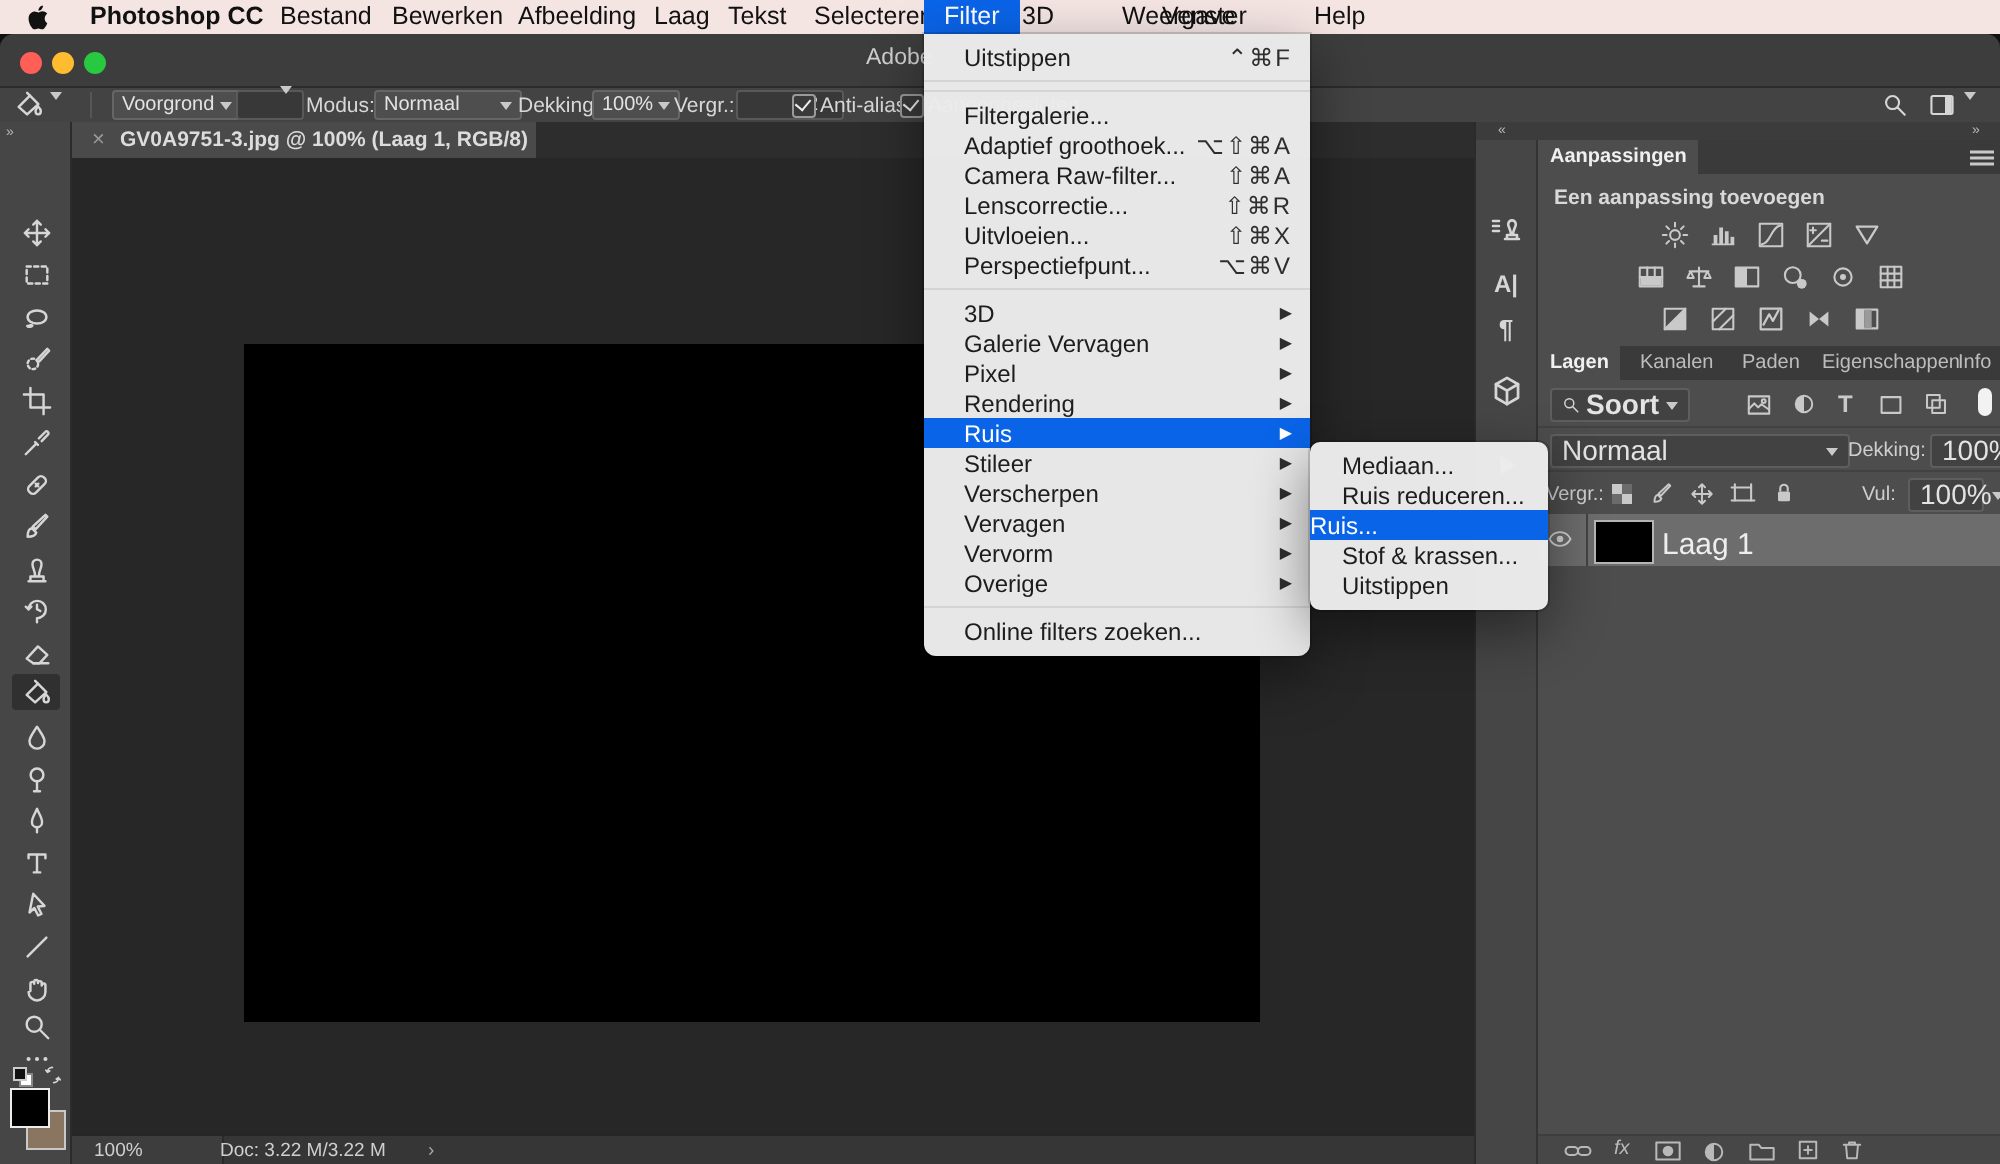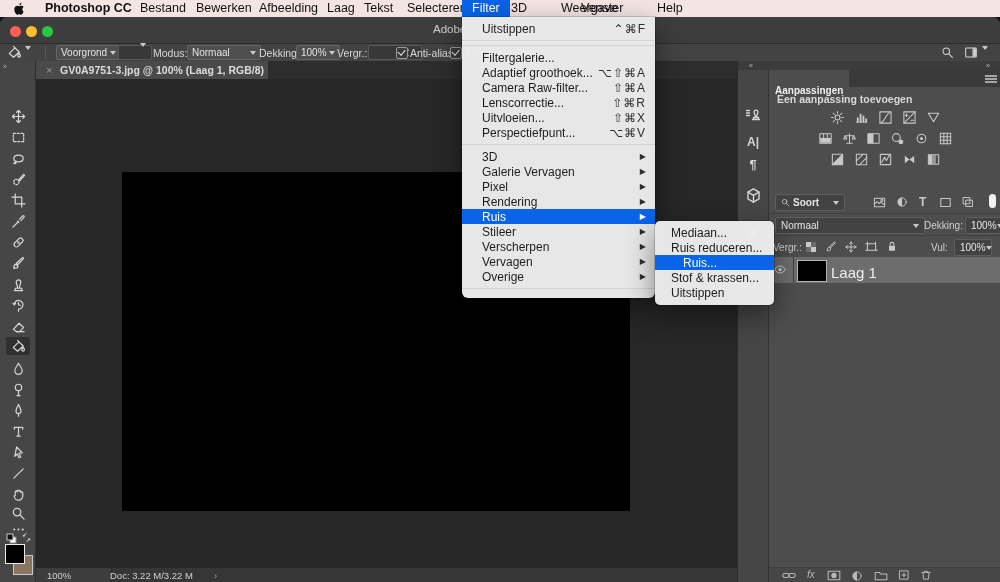--- a/index.html
+++ b/index.html
@@ -45,24 +45,24 @@
   #statusbar{left:36px;top:550px;width:701px;height:15px;background:#363636;border-top:1px solid #262626;font-size:9.5px;color:#cfcfcf;}
   #zoombox{left:0;top:0;width:64px;height:15px;background:#3d3d3d;border-right:1px solid #2a2a2a;line-height:15px;padding-left:11px;}
 
   
   #rightdock{left:737px;top:44px;width:263px;height:521px;background:#464646;border-left:1px solid #2b2b2b;}
   #dockhdr{left:0;top:0;width:263px;height:9px;background:#3c3c3c;font-size:7px;color:#b5b5b5;line-height:9px;}
   #dockstrip{left:0;top:9px;width:30px;height:512px;background:#464646;border-right:1px solid #333;}
   .dock-ico{position:absolute;left:6px;width:18px;height:18px;display:flex;align-items:center;justify-content:center;color:#d6d6d6;}
   #panels{left:31px;top:9px;width:232px;height:512px;background:#4d4d4d;}
   .ptabs{position:absolute;left:0;width:232px;height:17px;background:#3a3a3a;font-size:10px;color:#bdbdbd;}
-  .ptab{position:absolute;top:0;height:17px;line-height:17px;padding:12px 6px;white-space:nowrap;overflow:hidden;}
+  .ptab{position:absolute;top:0;height:17px;line-height:17px;padding:0 6px;white-space:nowrap;overflow:hidden;}
   .ptab.active{background:#4d4d4d;color:#f0f0f0;font-weight:bold;}
   .ptxt{font-size:10px;color:#cfcfcf;}
-  .psel{position:absolute;height:15px;background:#424242;border:1px solid #5e5e5e;border-radius:2px;font-size:10px;
+  .psel{position:absolute;height:15px;background:#424242;border:1px solid #5e5e5e;border-radius:2px;font-size:14px;
         color:#e3e3e3;line-height:15px;padding:0 5px;display:flex;align-items:center;}
   .adjrow{position:absolute;left:0;width:232px;display:flex;justify-content:center;gap:8px;}
   .adj{width:16px;height:16px;display:flex;align-items:center;justify-content:center;}
   .lrow{position:absolute;left:0;width:232px;height:26px;}
   .lrow.selected{background:#6d6d6d;}
   .lname{position:absolute;left:62px;top:7px;font-size:15px;color:#eee;}
   .thumb{position:absolute;left:28px;top:3px;width:28px;height:20px;border:1px solid #b5b5b5;}
   .eyebox{position:absolute;left:4px;top:6px;}
   .coldiv{position:absolute;left:24px;top:0;width:1px;height:26px;background:#424242;}
 
@@ -448,20 +448,27 @@
           </span>
         <span class="adj">
             <svg width="15" height="15" viewBox="0 0 16 16" class="ico" style="stroke:#c9c9c9;stroke-width:1.1;">
               <rect x="2.5" y="3" width="11" height="10"></rect>
               <rect x="2.5" y="3" width="4" height="10" fill="#c9c9c9" stroke="none"></rect>
               <rect x="6.5" y="3" width="4" height="10" fill="#9a9a9a" stroke="none"></rect>
             </svg>
           </span>
       </div>
 
+      <div class="ptabs" style="top:103px;">
+        <span class="ptab active" style="left:0;">Lagen</span>
+        <span class="ptab" style="left:45px;">Kanalen</span>
+        <span class="ptab" style="left:96px;">Paden</span>
+        <span class="ptab" style="left:136px;width:66px;">Eigenschappen</span>
+        <span class="ptab" style="left:204px;">Info</span>
+      </div>
       <div class="abs" style="left:0;top:120px;width:232px;height:23px;">
         <div class="psel" style="left:6px;top:4px;width:58px;">
           <svg width="9" height="9" viewBox="0 0 16 16" class="ico" style="margin-right:3px;">
               <circle cx="6.5" cy="6.5" r="4"></circle>
               <path d="M9.6 9.6L14 14"></path>
             </svg>
           <span style="font-weight:bold;">Soort</span>
             <span class="chev"></span>
         </div>
         <span class="abs" style="left:104px;top:7px;">
@@ -643,33 +650,39 @@
   <div class="mi has-sub">
       <span>Stileer</span>
     </div>
   <div class="mi has-sub">
       <span>Verscherpen</span>
     </div>
   <div class="mi has-sub">
       <span>Vervagen</span>
     </div>
   <div class="mi has-sub">
+      <span>Vervorm</span>
+    </div>
+  <div class="mi has-sub">
       <span>Overige</span>
     </div>
   <div class="msep"></div>
+  <div class="mi">
+      <span>Online filters zoeken...</span>
+    </div>
 </div>
 
 <div id="ruismenu" class="menu">
   <div class="mi" style="padding-left:16px;">
       <span>Mediaan...</span>
     </div>
   <div class="mi" style="padding-left:16px;">
       <span>Ruis reduceren...</span>
     </div>
-  <div class="mi hl" style="padding-left:28px;">
+  <div class="mi hl" style="padding-left:0;">
       <span>Ruis...</span>
     </div>
   <div class="mi" style="padding-left:16px;">
       <span>Stof &amp; krassen...</span>
     </div>
   <div class="mi" style="padding-left:16px;">
       <span>Uitstippen</span>
     </div>
 </div>
 

